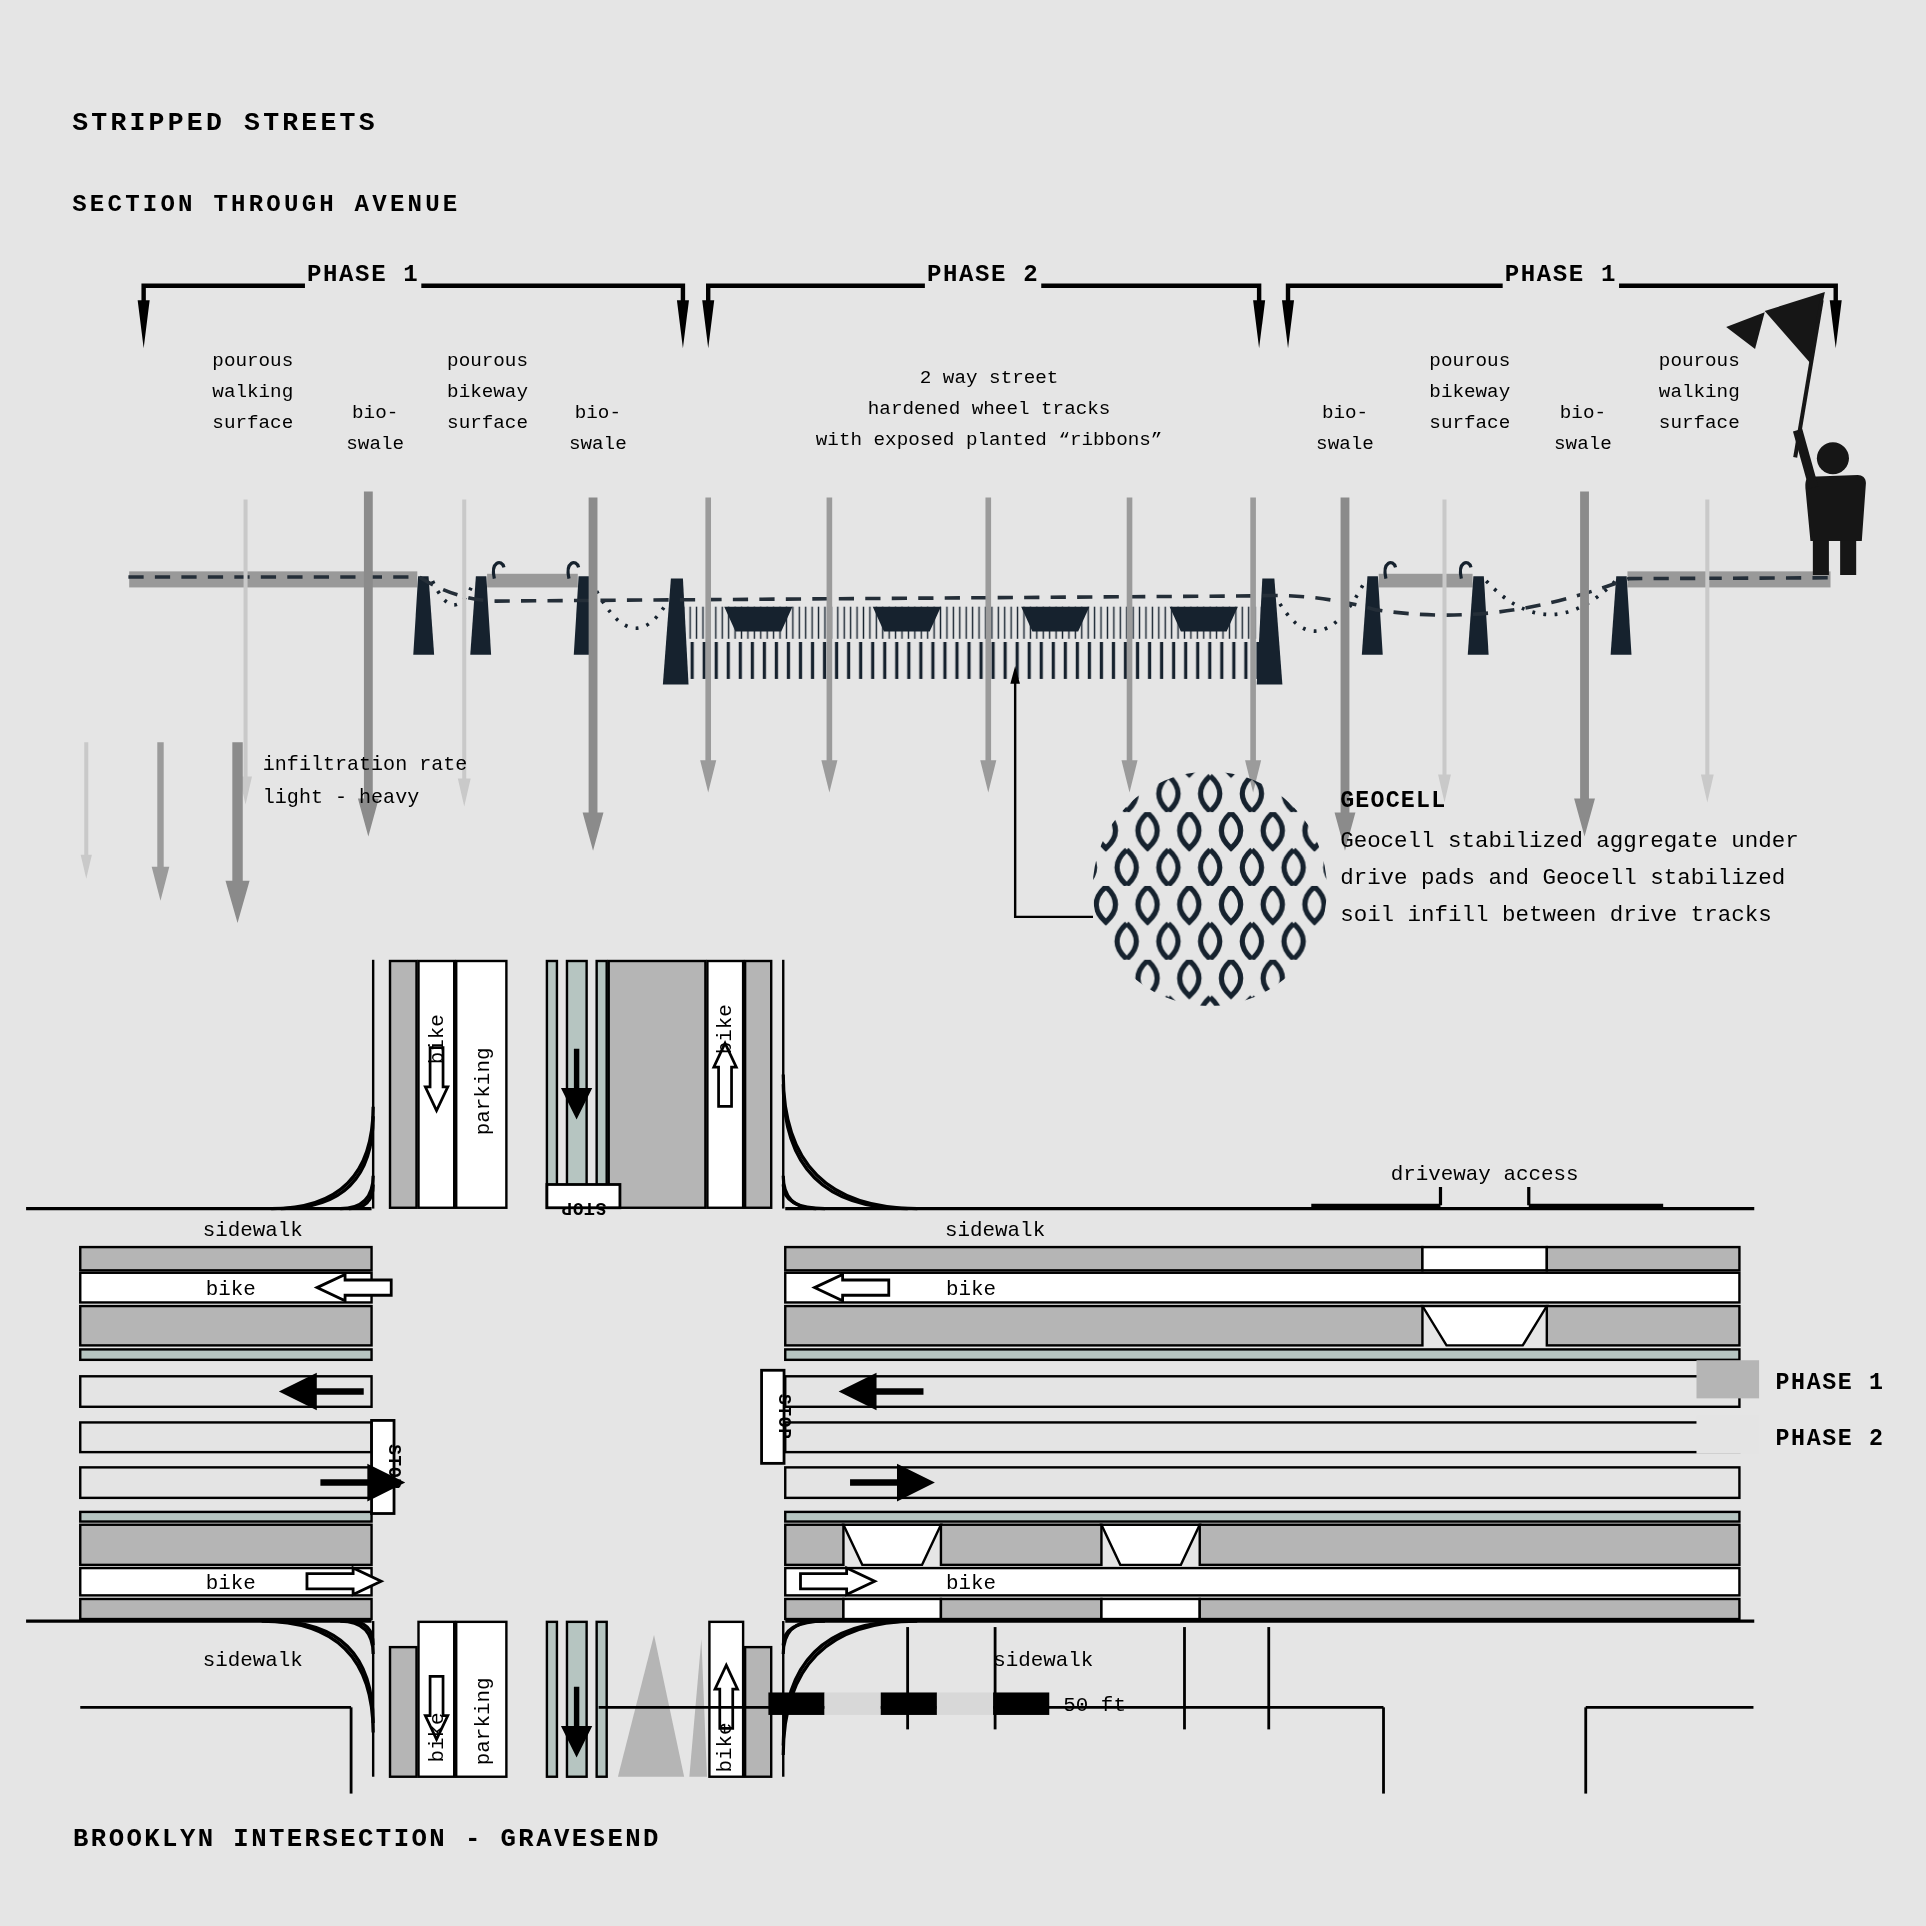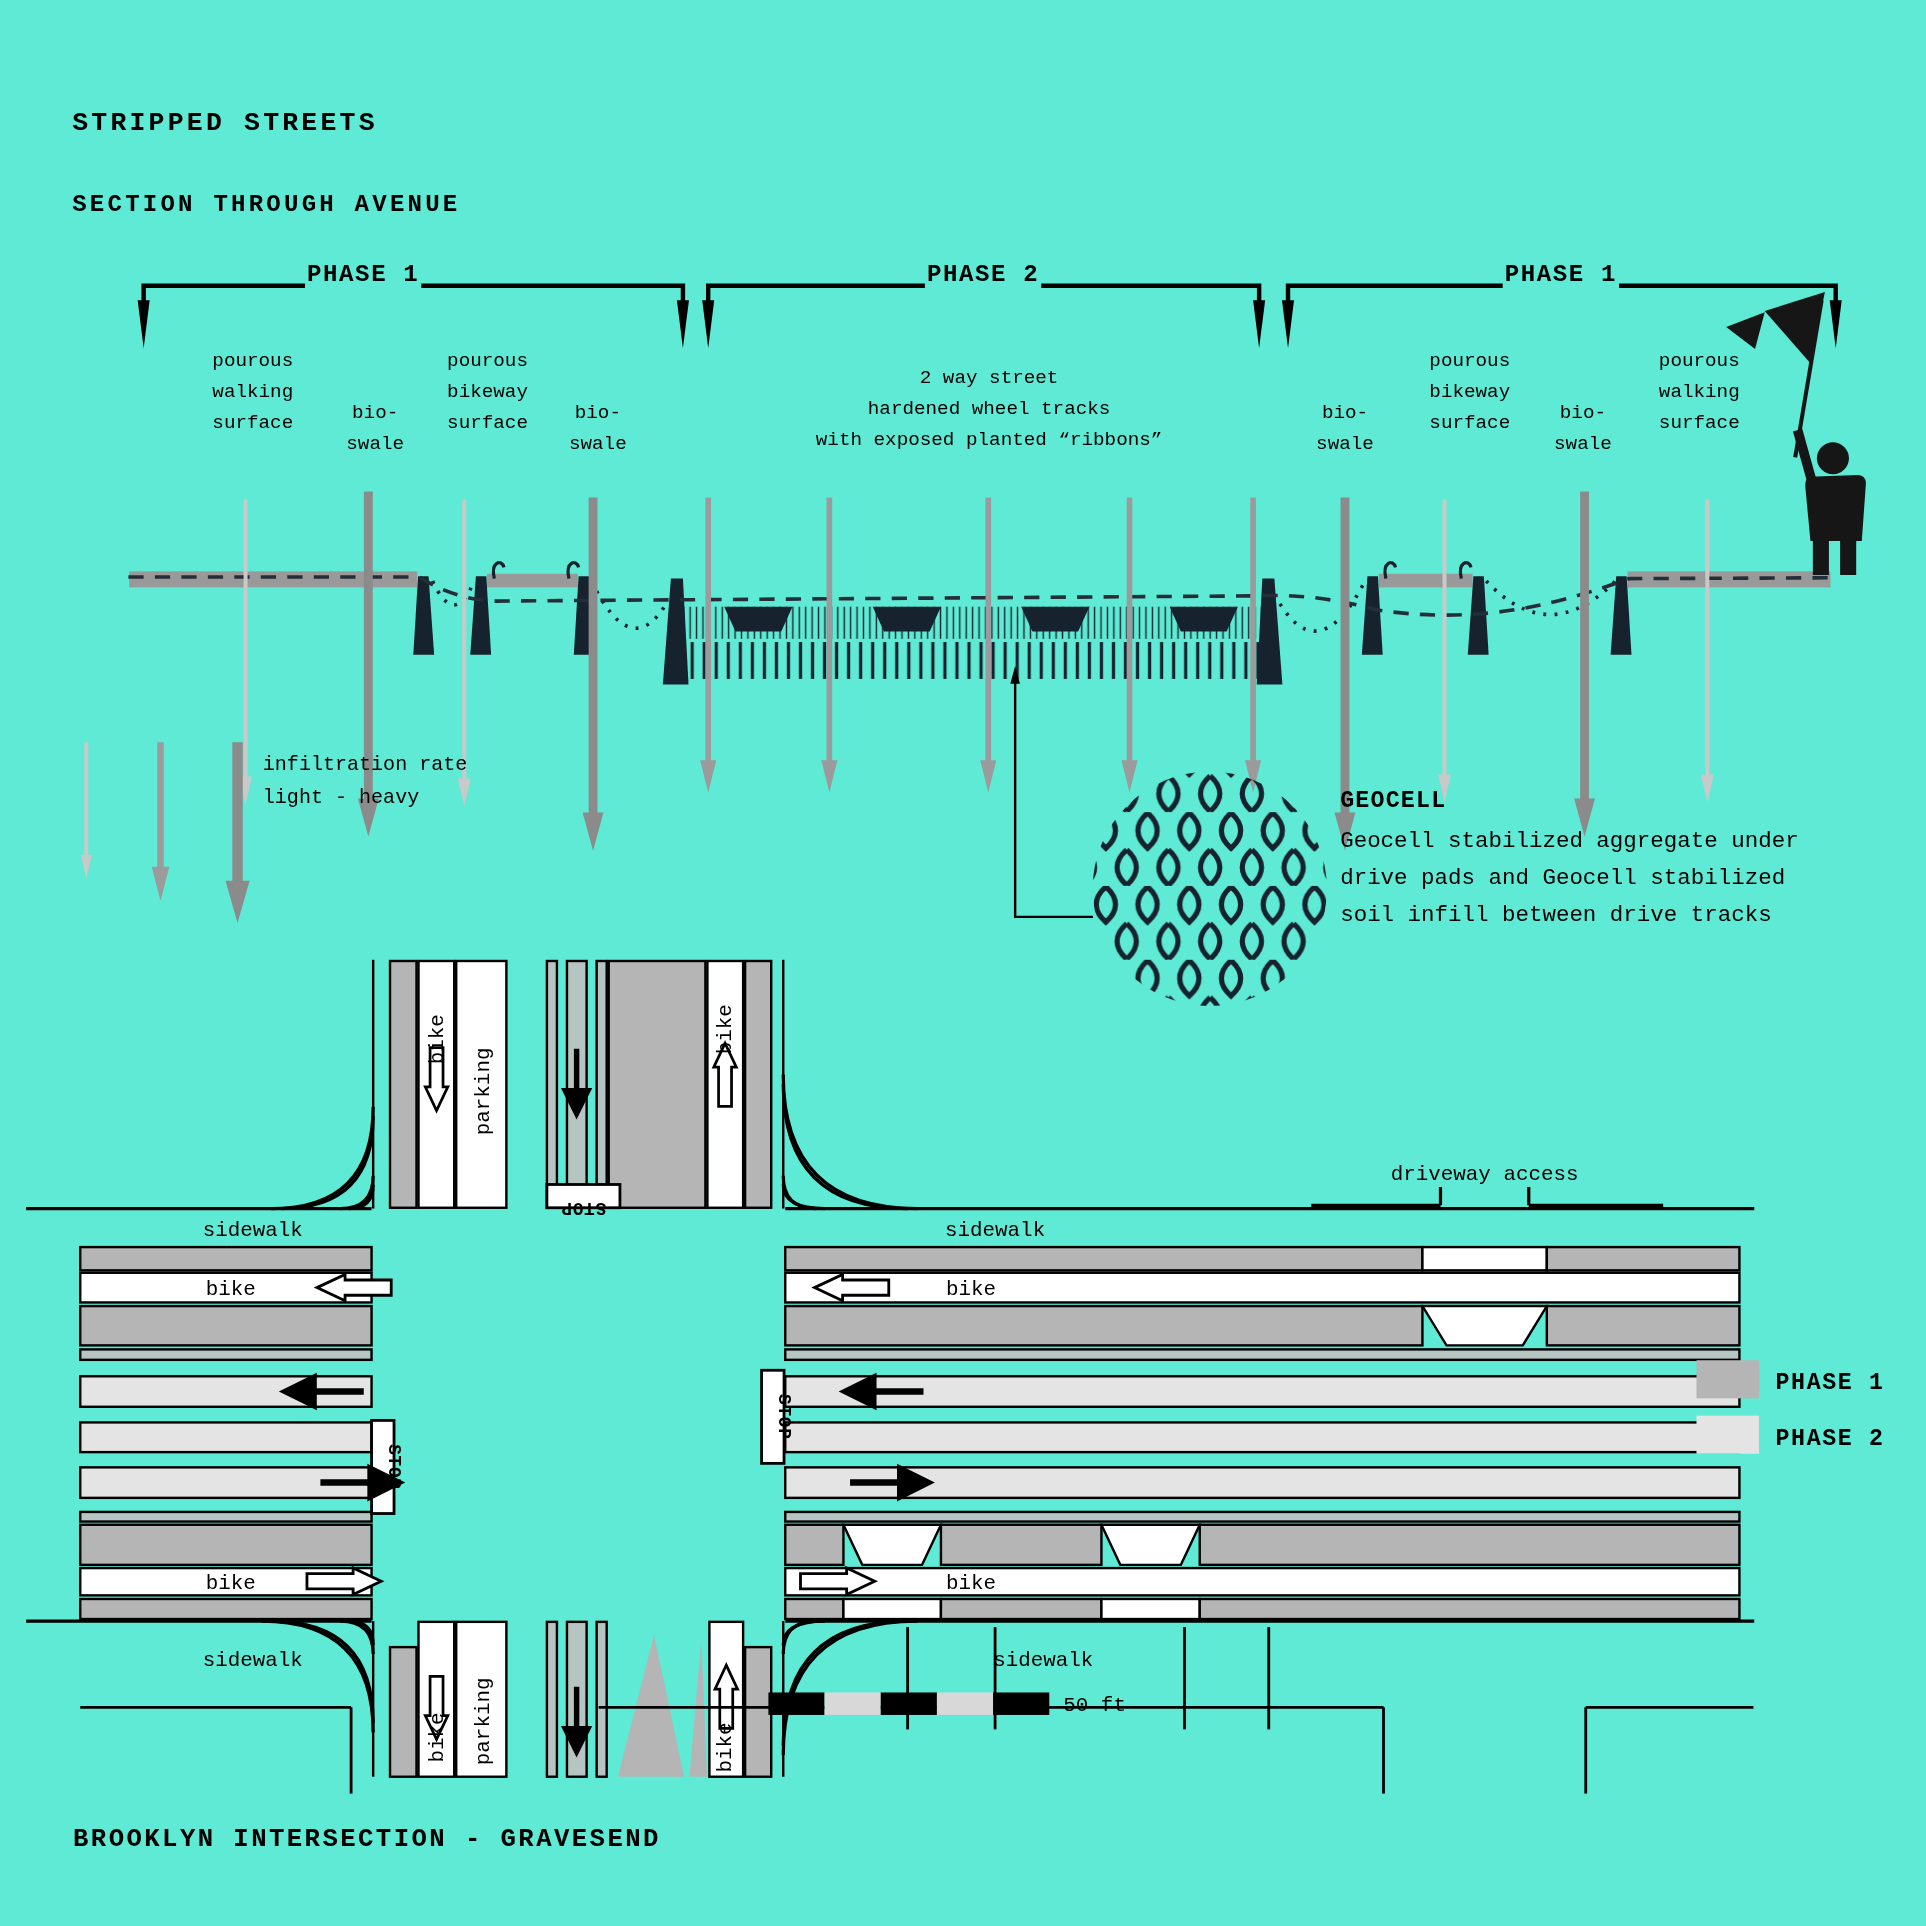--- a/index.html
+++ b/index.html
@@ -1,16 +1,16 @@
 <!DOCTYPE html>
 <html style="font-size:6.4px"><head>
 <meta charset="utf-8">
 <style>
   html,body{margin:0;padding:0;background:#ffffff;}
-  #page{position:relative;width:1926px;height:1926px;background:#5eead4;overflow:hidden;}
+  #page{position:relative;width:1926px;height:1926px;background:#e5e5e5;overflow:hidden;}
   svg{position:absolute;left:0;top:0;}
   text{font-family:"Liberation Mono","DejaVu Sans Mono",monospace;fill:#000;}
   .h{font-weight:bold;letter-spacing:8px;}
   .ph{font-weight:bold;font-size:60px;letter-spacing:4px;}
   .lb{font-size:48px;}
   .lbm{font-size:50px;}
   .geo-t{font-weight:bold;font-size:58px;letter-spacing:3px;}
   .geo-b{font-size:56px;}
   .pl{font-size:52px;}
   .stp{font-weight:bold;font-size:44px;letter-spacing:2px;}

